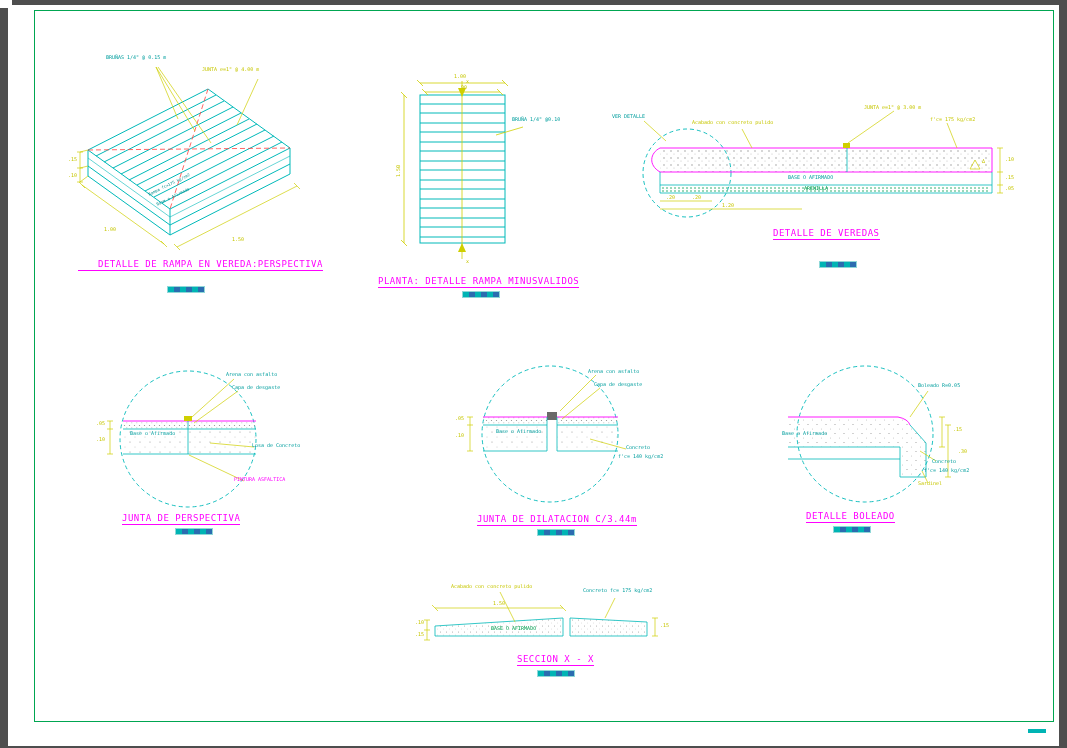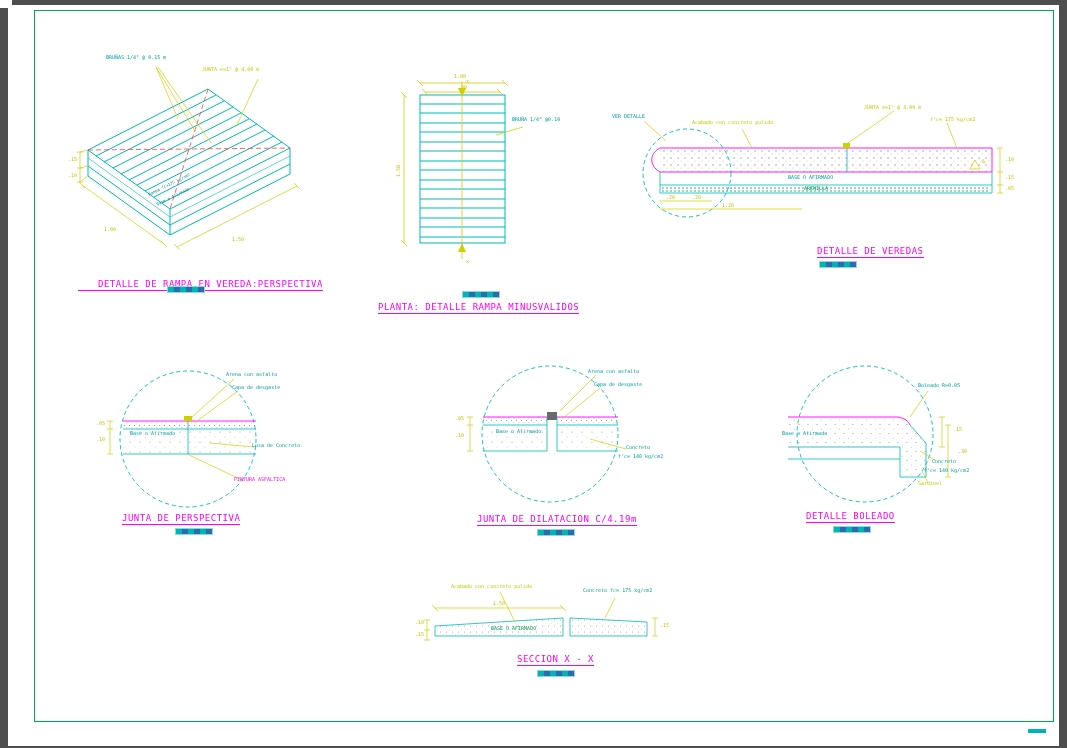--- a/index.html
+++ b/index.html
@@ -94,21 +94,21 @@
       </svg>
       <span class="lbl c t5" style="left:56px;top:4px;">BRUÑAS 1/4" @ 0.15 m</span>
       <span class="lbl y t5" style="left:152px;top:16px;">JUNTA e=1" @ 4.00 m</span>
       <span class="lbl y t5" style="left:18px;top:106px;">.15</span>
       <span class="lbl y t5" style="left:18px;top:122px;">.10</span>
       <span class="lbl y t5" style="left:54px;top:176px;">1.00</span>
       <span class="lbl y t5" style="left:182px;top:186px;">1.50</span>
       <span class="lbl dk t4 rot26" style="left:98px;top:142px;">Rampa fc=175 kg/cm2</span>
       <span class="lbl dk t4 rot26" style="left:106px;top:152px;">Base o Afirmado</span>
     </div>
-    <div class="title" style="left:70px;top:274px;padding-left:20px;">DETALLE DE RAMPA EN VEREDA:PERSPECTIVA</div>
+    <div class="title" style="left:70px;top:254px;padding-left:20px;">DETALLE DE RAMPA EN VEREDA:PERSPECTIVA</div>
     <div class="scalebar" style="left:160px;top:282px;"></div>
 
     <div class="drawing" style="left:384px;top:68px;width:170px;height:200px;">
       <svg width="170" height="200" viewBox="0 0 170 200">
         <g stroke="#00b9b9" fill="none" stroke-width="1">
           <rect x="28" y="22" width="85" height="148"></rect>
           <line x1="28" y1="31" x2="113" y2="31"></line>
             <line x1="28" y1="40" x2="113" y2="40"></line>
           <line x1="28" y1="50" x2="113" y2="50"></line>
             <line x1="28" y1="59" x2="113" y2="59"></line>
@@ -142,21 +142,21 @@
           <polygon points="66,179 74,179 70,170"></polygon>
         </g>
       </svg>
       <span class="lbl y t5" style="left:62px;top:1px;">1.00</span>
       <span class="lbl y t5" style="left:66px;top:12px;">.90</span>
       <span class="lbl y t5 rot90" style="left:4px;top:104px;">1.50</span>
       <span class="lbl c t5" style="left:120px;top:44px;">BRUÑA 1/4" @0.10</span>
       <span class="lbl y t5" style="left:74px;top:6px;">x</span>
       <span class="lbl y t5" style="left:74px;top:186px;">x</span>
     </div>
-    <div class="title" style="left:370px;top:271px;margin-top:26px;">PLANTA: DETALLE RAMPA MINUSVALIDOS</div>
+    <div class="title" style="left:370px;top:271px;">PLANTA: DETALLE RAMPA MINUSVALIDOS</div>
     <div class="scalebar" style="left:455px;top:287px;"></div>
 
     <div class="drawing" style="left:584px;top:88px;width:430px;height:165px;">
       <svg width="430" height="165" viewBox="0 0 430 165">
         <defs>
           <pattern id="p3" width="7" height="7" patternUnits="userSpaceOnUse">
             <circle cx="2" cy="2" r="0.7" fill="#8f8f8f"></circle>
               <circle cx="5" cy="5" r="0.5" fill="#b5b5b5"></circle>
           </pattern>
         </defs>
@@ -203,21 +203,21 @@
       <span class="lbl c t5" style="left:196px;top:82px;">BASE O AFIRMADO</span>
       <span class="lbl g t5" style="left:212px;top:93px;">ARENILLA</span>
       <span class="lbl y t5" style="left:413px;top:64px;">.10</span>
       <span class="lbl y t5" style="left:413px;top:82px;">.15</span>
       <span class="lbl y t5" style="left:413px;top:93px;">.05</span>
       <span class="lbl y t5" style="left:74px;top:102px;">.20</span>
       <span class="lbl y t5" style="left:100px;top:102px;">.20</span>
       <span class="lbl y t5" style="left:130px;top:110px;">1.20</span>
       <span class="lbl y t5" style="left:390px;top:66px;">Δ</span>
     </div>
-    <div class="title" style="left:765px;top:241px;margin-left:44px;">DETALLE DE VEREDAS</div>
+    <div class="title" style="left:765px;top:223px;">DETALLE DE VEREDAS</div>
     <div class="scalebar" style="left:812px;top:257px;"></div>
 
     <div class="drawing" style="left:80px;top:354px;width:230px;height:185px;">
       <svg width="230" height="185" viewBox="0 0 230 185">
         <defs>
           <pattern id="p4a" width="5" height="5" patternUnits="userSpaceOnUse">
             <circle cx="1.5" cy="1.5" r="0.6" fill="#8f8f8f"></circle>
               <circle cx="3.8" cy="3.8" r="0.5" fill="#b5b5b5"></circle>
           </pattern>
           <pattern id="p4b" width="10" height="10" patternUnits="userSpaceOnUse">
@@ -300,21 +300,21 @@
         </g>
       </svg>
       <span class="lbl c t5" style="left:138px;top:10px;">Arena con asfalto</span>
       <span class="lbl c t5" style="left:144px;top:23px;">Capa de desgaste</span>
       <span class="lbl c t5" style="left:46px;top:70px;">Base o Afirmado</span>
       <span class="lbl c t5" style="left:176px;top:86px;">Concreto</span>
       <span class="lbl c t5" style="left:168px;top:95px;">f'c= 140 kg/cm2</span>
       <span class="lbl y t5" style="left:5px;top:57px;">.05</span>
       <span class="lbl y t5" style="left:5px;top:74px;">.10</span>
     </div>
-    <div class="title" style="left:469px;top:509px;">JUNTA DE DILATACION C/4.19m</div>
+    <div class="title" style="left:469px;top:509px;">JUNTA DE DILATACION C/3.44m</div>
     <div class="scalebar" style="left:530px;top:525px;"></div>
 
     <div class="drawing" style="left:762px;top:354px;width:240px;height:185px;">
       <svg width="240" height="185" viewBox="0 0 240 185">
         <defs>
           <pattern id="p6" width="9" height="9" patternUnits="userSpaceOnUse">
             <circle cx="2" cy="2.5" r="0.6" fill="#9a9a9a"></circle>
               <circle cx="6.5" cy="7" r="0.5" fill="#bdbdbd"></circle>
           </pattern>
         </defs>

